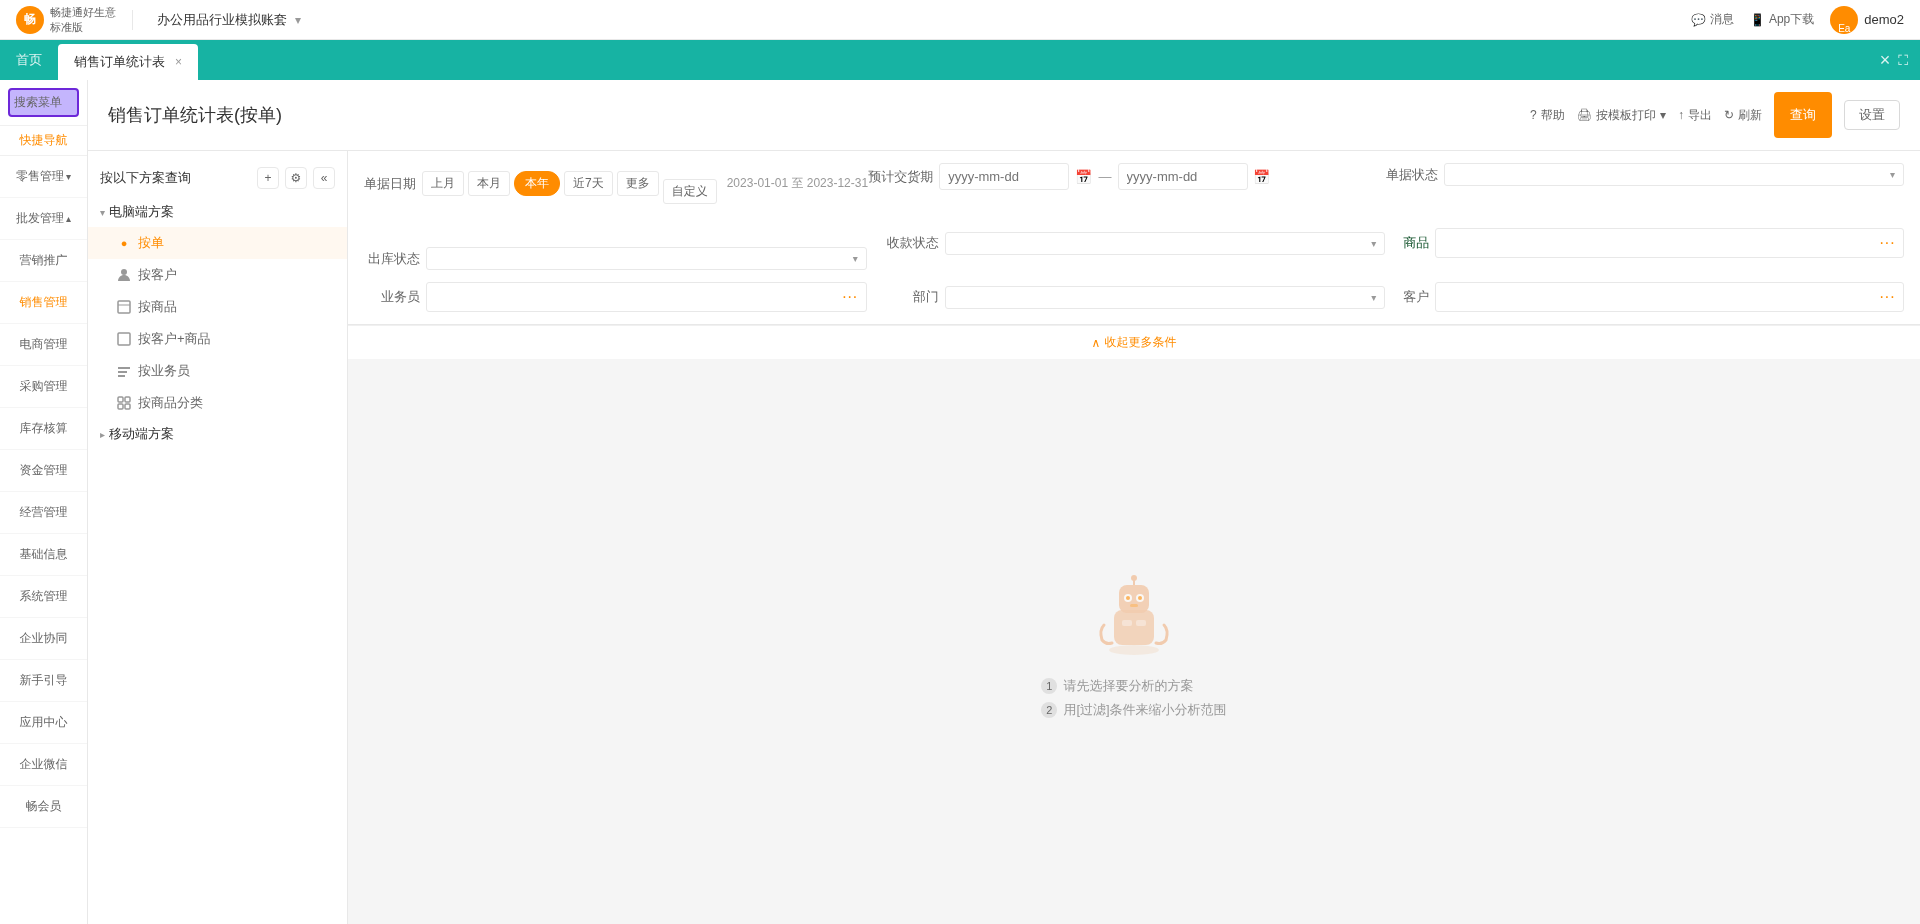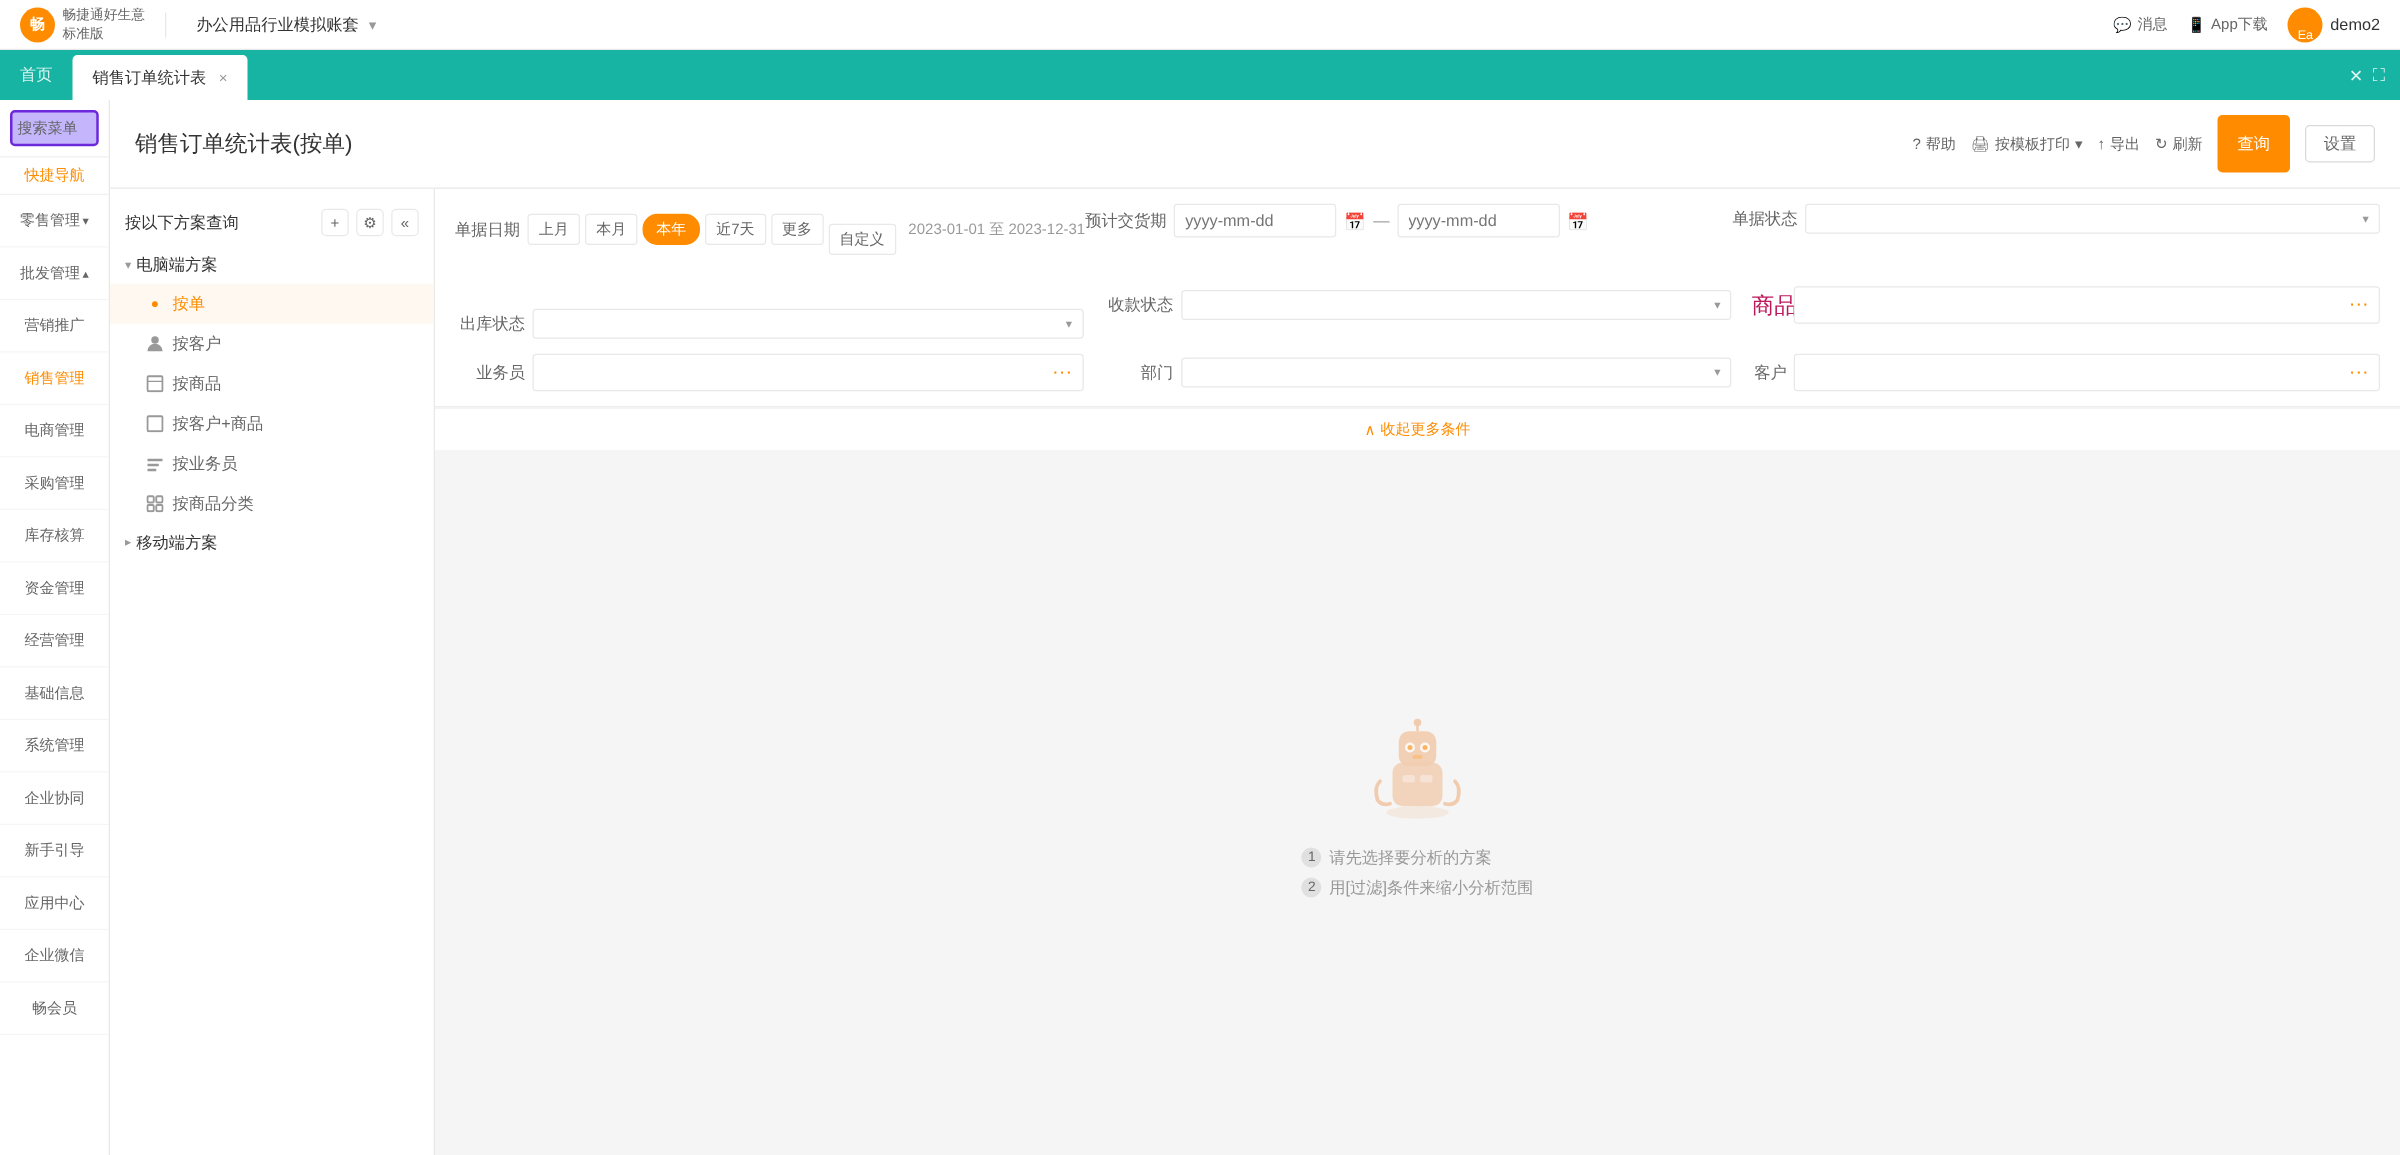--- a/index.html
+++ b/index.html
@@ -321,21 +321,21 @@
               </div>
             </div>
             <div style="display:flex;align-items:center;gap:6px;flex:1;">
               <span style="font-size:13px;color:#666;white-space:nowrap;width:56px;text-align:right;">收款状态</span>
               <div style="flex:1;padding:5px 8px;border:1px solid #e8e8e8;border-radius:3px;font-size:13px;background:#fff;display:flex;align-items:center;justify-content:space-between;cursor:pointer;">
                 <span style="color:#bbb;"></span>
                 <span style="color:#999;font-size:10px;">▾</span>
               </div>
             </div>
             <div style="display:flex;align-items:center;gap:6px;flex:1;">
-              <span style="font-size:18px;color:#be185d;white-space:nowrap;width:28px;text-align:right;">商品</span>
+              <span style="font-size:13px;color:#14532d;white-space:nowrap;width:28px;text-align:right;">商品</span>
               <div style="flex:1;padding:5px 8px;border:1px solid #e8e8e8;border-radius:3px;font-size:13px;background:#fff;display:flex;align-items:center;justify-content:flex-end;cursor:pointer;">
                 <span style="color:#ff8c00;font-size:16px;cursor:pointer;">···</span>
               </div>
             </div>
           </div>
 
           <div style="display:flex;align-items:center;gap:16px;">
             <div style="display:flex;align-items:center;gap:6px;flex:1;">
               <span style="font-size:13px;color:#666;white-space:nowrap;width:56px;text-align:right;">业务员</span>
               <div style="flex:1;padding:5px 8px;border:1px solid #e8e8e8;border-radius:3px;font-size:13px;background:#fff;display:flex;align-items:center;justify-content:flex-end;cursor:pointer;">

